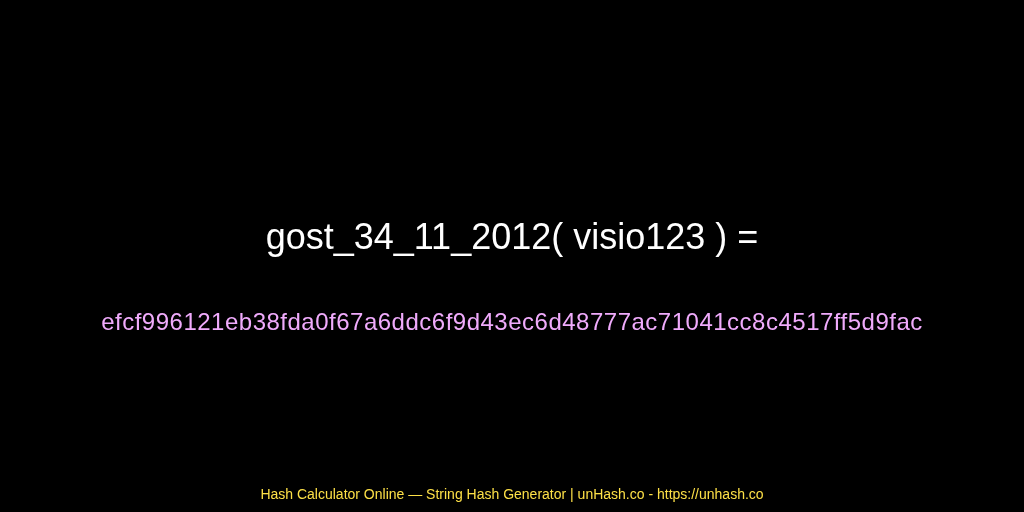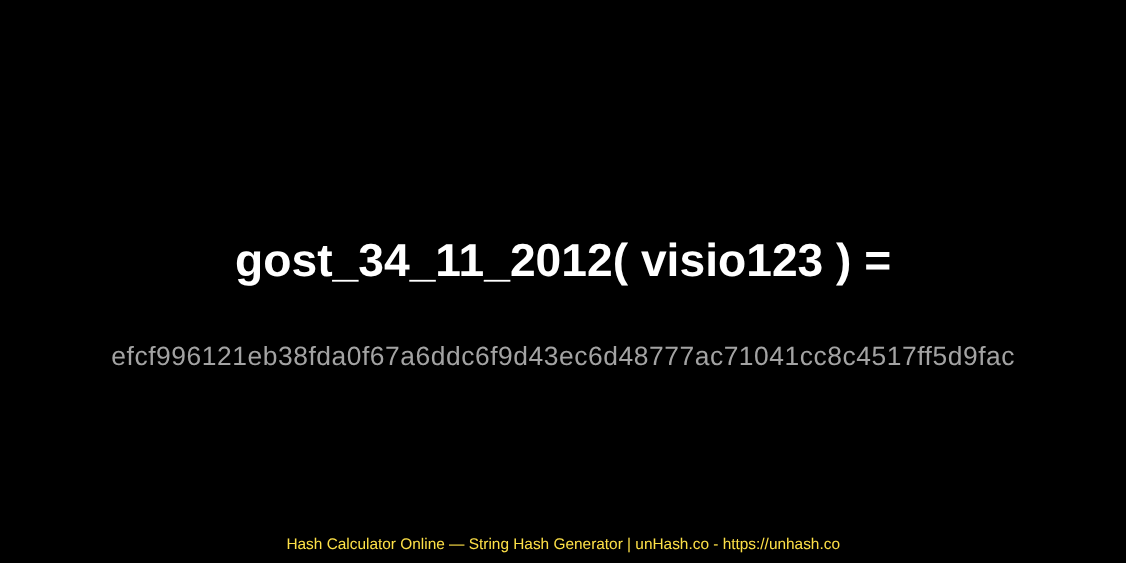--- a/index.html
+++ b/index.html
@@ -24,28 +24,28 @@
       display: flex;
       flex-direction: column;
       align-items: center;
       justify-content: center;
       gap: 50px;
       flex: 1;
       width: 100%;
       padding-top: 40px;
     }
     .title {
-      font-size: 42px;
-      font-weight: bold;
+      font-size: 36px;
+      font-weight: normal;
       color: #ffffff;
       text-align: center;
     }
     .hash-value {
       font-size: 24px;
-      color: #a3a3a3;
+      color: #f0abfc;
       text-align: center;
       font-family: Arial, Helvetica, sans-serif;
       letter-spacing: 0.5px;
     }
     .footer {
       position: absolute;
       bottom: 10px;
       width: 100%;
       text-align: center;
       font-size: 14px;

